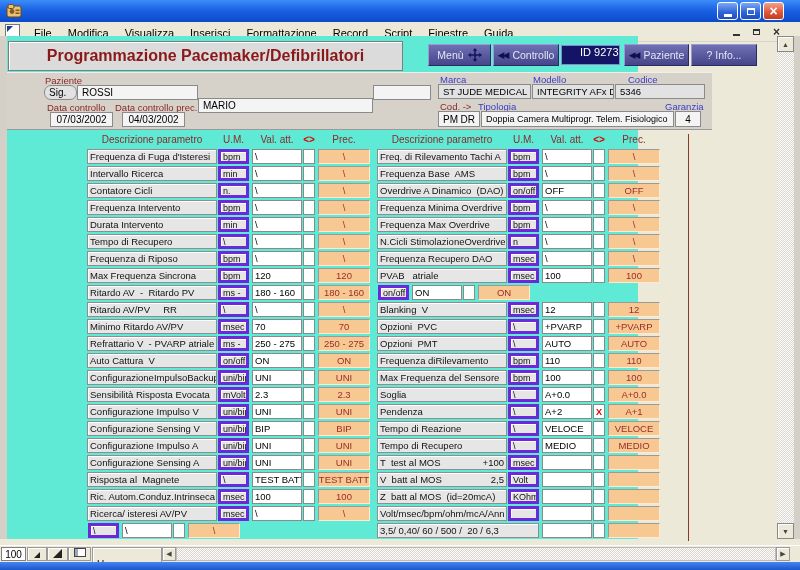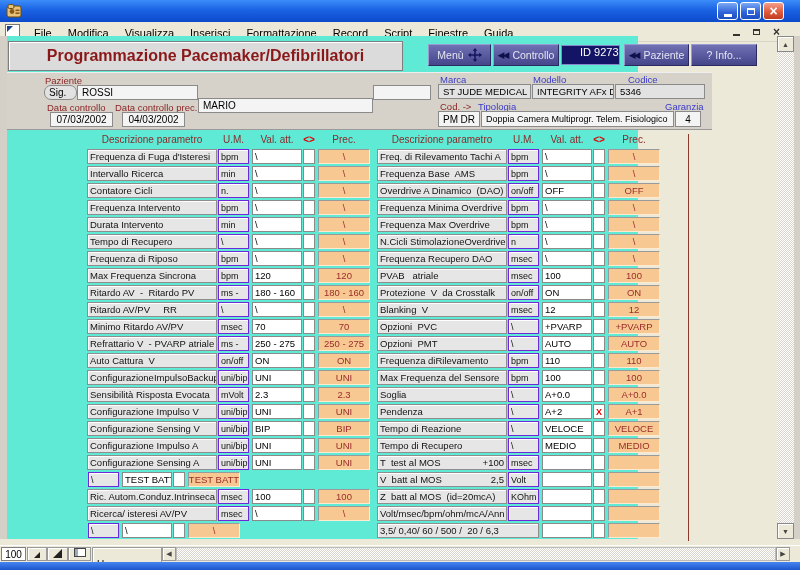--- a/index.html
+++ b/index.html
@@ -65,21 +65,21 @@
   .ptable{position:absolute;top:98px;width:285px;}
   .ptable.left{left:87px;} .ptable.right{left:377px;}
   .t-head{display:flex;height:13px;margin-bottom:2px;color:#8B2A2A;font-size:10px;}
   .t-head .hc{text-align:center;white-space:nowrap;}
   .t-head .hx{color:#E00000;font-weight:bold;}
   .t-row{display:flex;height:15px;margin-bottom:2px;}
   .cell{height:15px;font-size:9.5px;display:flex;align-items:center;white-space:pre;overflow:hidden;}
   .c-d{width:130px;background:#E6E6E6;border:1px solid #8E8E8E;box-shadow:inset 1px 1px 0 #fff;
     padding:0 2px;color:#111;justify-content:space-between;}
   .c-d.wide{width:162px;}
-  .c-u{width:31px;margin-left:1px;background:#E6E6E6;border:1px solid #6d28d9;box-shadow:inset 1px 1px 0 #fff;
+  .c-u{width:31px;margin-left:1px;background:#E6E6E6;border:3px solid #6d28d9;box-shadow:inset 1px 1px 0 #fff;
     padding:0 2px;color:#111;font-size:9px;}
   .c-v{width:50px;margin-left:3px;background:#FFFFFF;border:1px solid #8a8a8a;padding:0 2px;color:#000;}
   .c-x{width:12px;margin-left:1px;background:#FFFFFF;border:1px solid #8a8a8a;justify-content:center;
     color:#E00000;font-weight:bold;font-size:9px;}
   .c-p{width:52px;margin-left:3px;background:#F7C891;border:1px solid #9a9a9a;border-right-color:#ffe9cf;
     border-bottom-color:#ffe9cf;justify-content:center;color:#9a2c2c;}
   
   .hc.hd{width:130px;} .hc.hu{width:31px;margin-left:1px;} .hc.hv{width:50px;margin-left:3px;}
   .hc.hx{width:12px;margin-left:1px;} .hc.hp{width:52px;margin-left:3px;}
 
@@ -374,20 +374,21 @@
           <div class="cell c-p">UNI</div>
         </div>
         <div class="t-row">
           <div class="cell c-d"><span>Configurazione Sensing A</span></div>
           <div class="cell c-u">uni/bip</div>
           <div class="cell c-v">UNI</div>
           <div class="cell c-x"></div>
           <div class="cell c-p">UNI</div>
         </div>
         <div class="t-row">
+          <div class="cell c-d"><span>Risposta al  Magnete</span></div>
           <div class="cell c-u">\</div>
           <div class="cell c-v">TEST BATT</div>
           <div class="cell c-x"></div>
           <div class="cell c-p">TEST BATT</div>
         </div>
         <div class="t-row">
           <div class="cell c-d"><span>Ric. Autom.Conduz.Intrinseca</span></div>
           <div class="cell c-u">msec</div>
           <div class="cell c-v">100</div>
           <div class="cell c-x"></div>
@@ -465,21 +466,20 @@
           <div class="cell c-p">\</div>
         </div>
         <div class="t-row">
           <div class="cell c-d"><span>PVAB   atriale</span></div>
           <div class="cell c-u">msec</div>
           <div class="cell c-v">100</div>
           <div class="cell c-x"></div>
           <div class="cell c-p">100</div>
         </div>
         <div class="t-row">
-          <div class="cell c-d"><span>Protezione  V  da Crosstalk</span></div>
           <div class="cell c-u">on/off</div>
           <div class="cell c-v">ON</div>
           <div class="cell c-x"></div>
           <div class="cell c-p">ON</div>
         </div>
         <div class="t-row">
           <div class="cell c-d"><span>Blanking  V</span></div>
           <div class="cell c-u">msec</div>
           <div class="cell c-v">12</div>
           <div class="cell c-x"></div>

